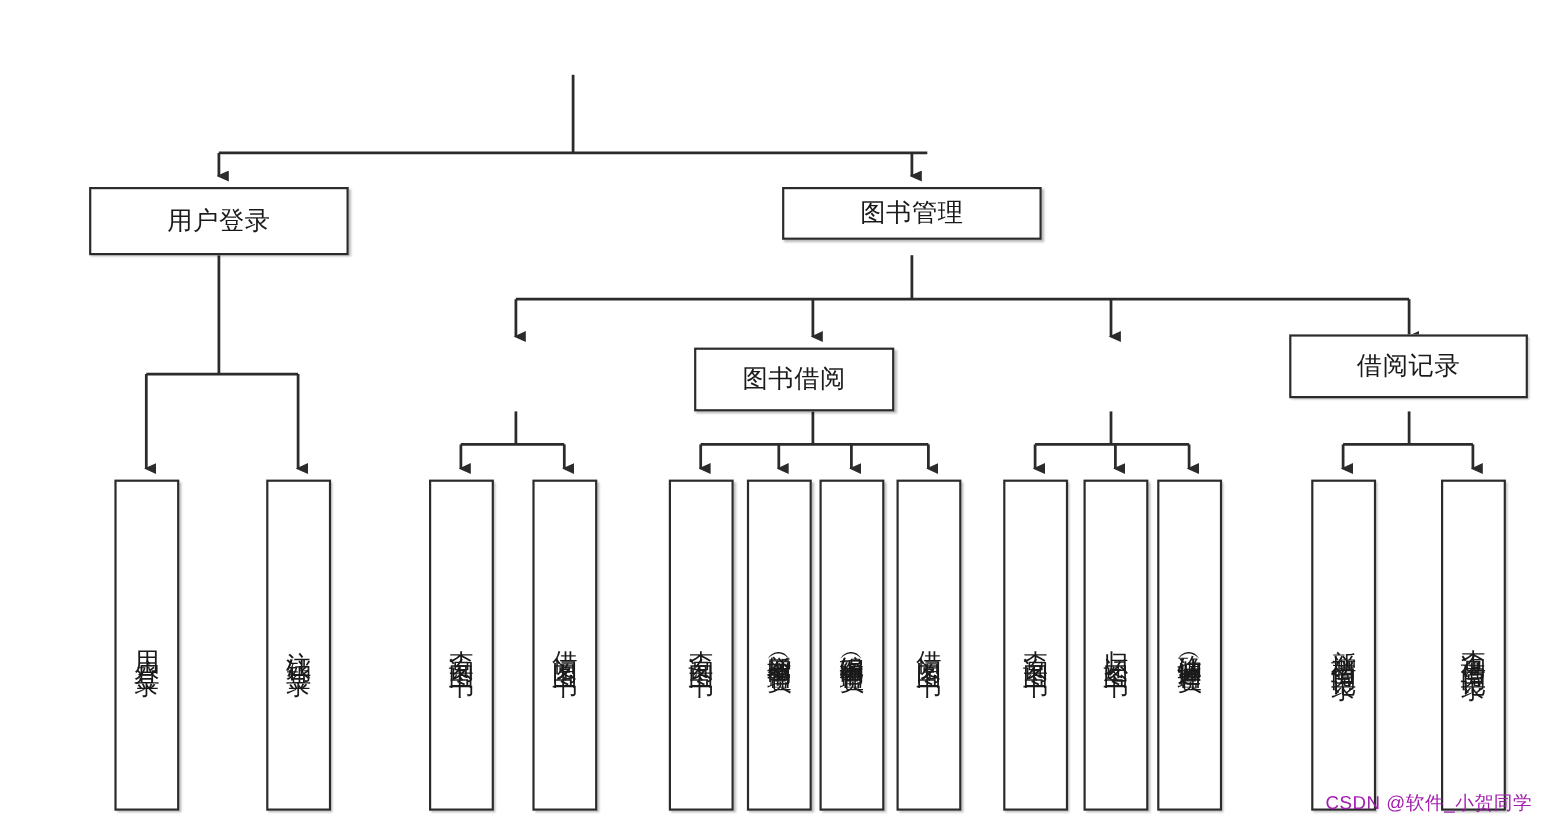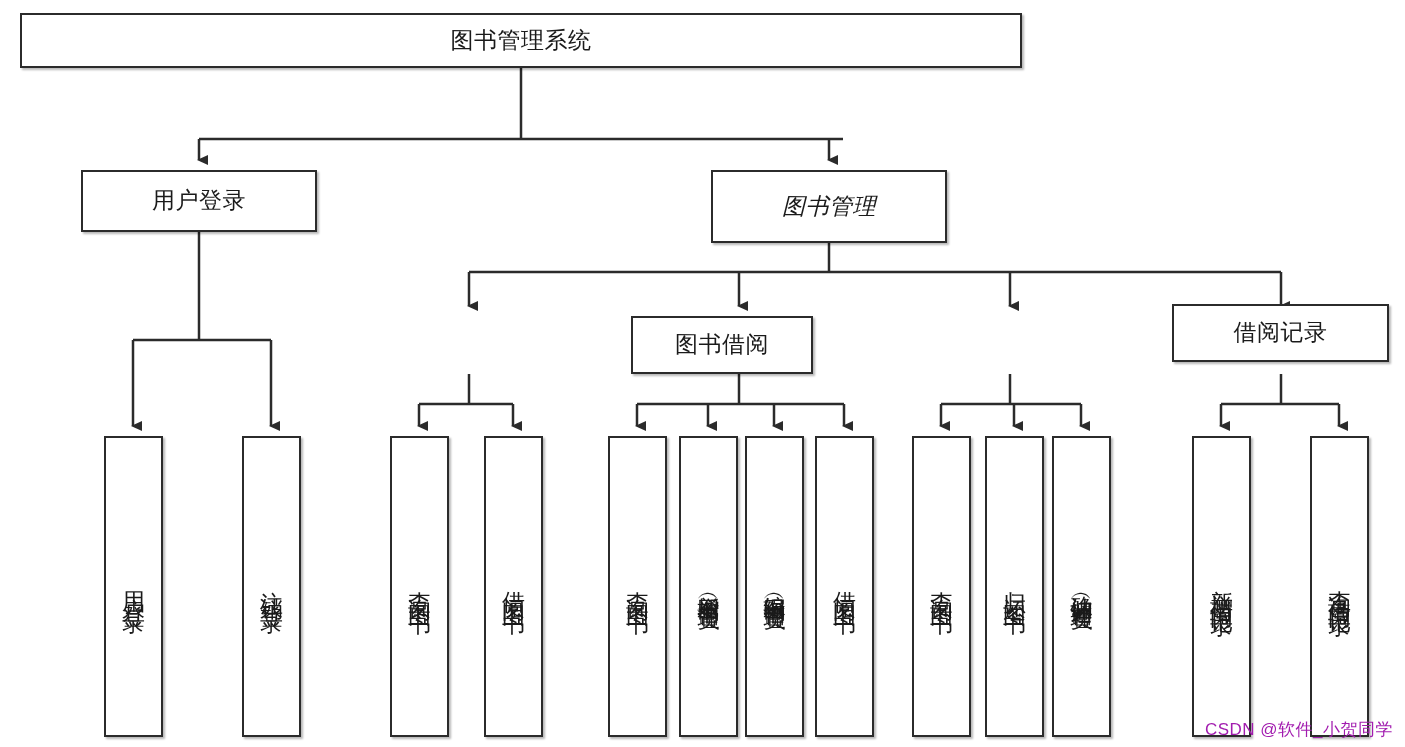--- a/index.html
+++ b/index.html
@@ -121,28 +121,25 @@
       <path d="M1014,404 L1014,426" marker-end="url(#arrow)"></path>
       <path d="M1081,404 L1081,426" marker-end="url(#arrow)"></path>
 
       <path d="M1281,374 L1281,404"></path>
       <path d="M1221,404 L1339,404"></path>
       <path d="M1221,404 L1221,426" marker-end="url(#arrow)"></path>
       <path d="M1339,404 L1339,426" marker-end="url(#arrow)"></path>
     </g>
   </svg>
 
-  <div class="node-box" id="root-node" style="left: 20px; top: 13px; width: 1002px; height: 55px;">
-    <span class="node-label-h">图书管理系统</span>
-  </div>
 
   <div class="node-box" id="l2-0" style="left: 81px; top: 170px; width: 236px; height: 62px;">
     <span class="node-label-h">用户登录</span>
   </div>
-  <div class="node-box" id="l2-1" style="left: 711px; top: 170px; width: 236px; height: 73px; font-style: italic;">
+  <div class="node-box" id="l2-1" style="left: 711px; top: 170px; width: 236px; height: 48px;">
     <span class="node-label-h">图书管理</span>
   </div>
 
   <div class="node-box" id="l3-1" style="left: 631px; top: 316px; width: 182px; height: 58px;">
     <span class="node-label-h">图书借阅</span>
   </div>
   <div class="node-box" id="l3-3" style="left: 1172px; top: 304px; width: 217px; height: 58px;">
     <span class="node-label-h">借阅记录</span>
   </div>
 

